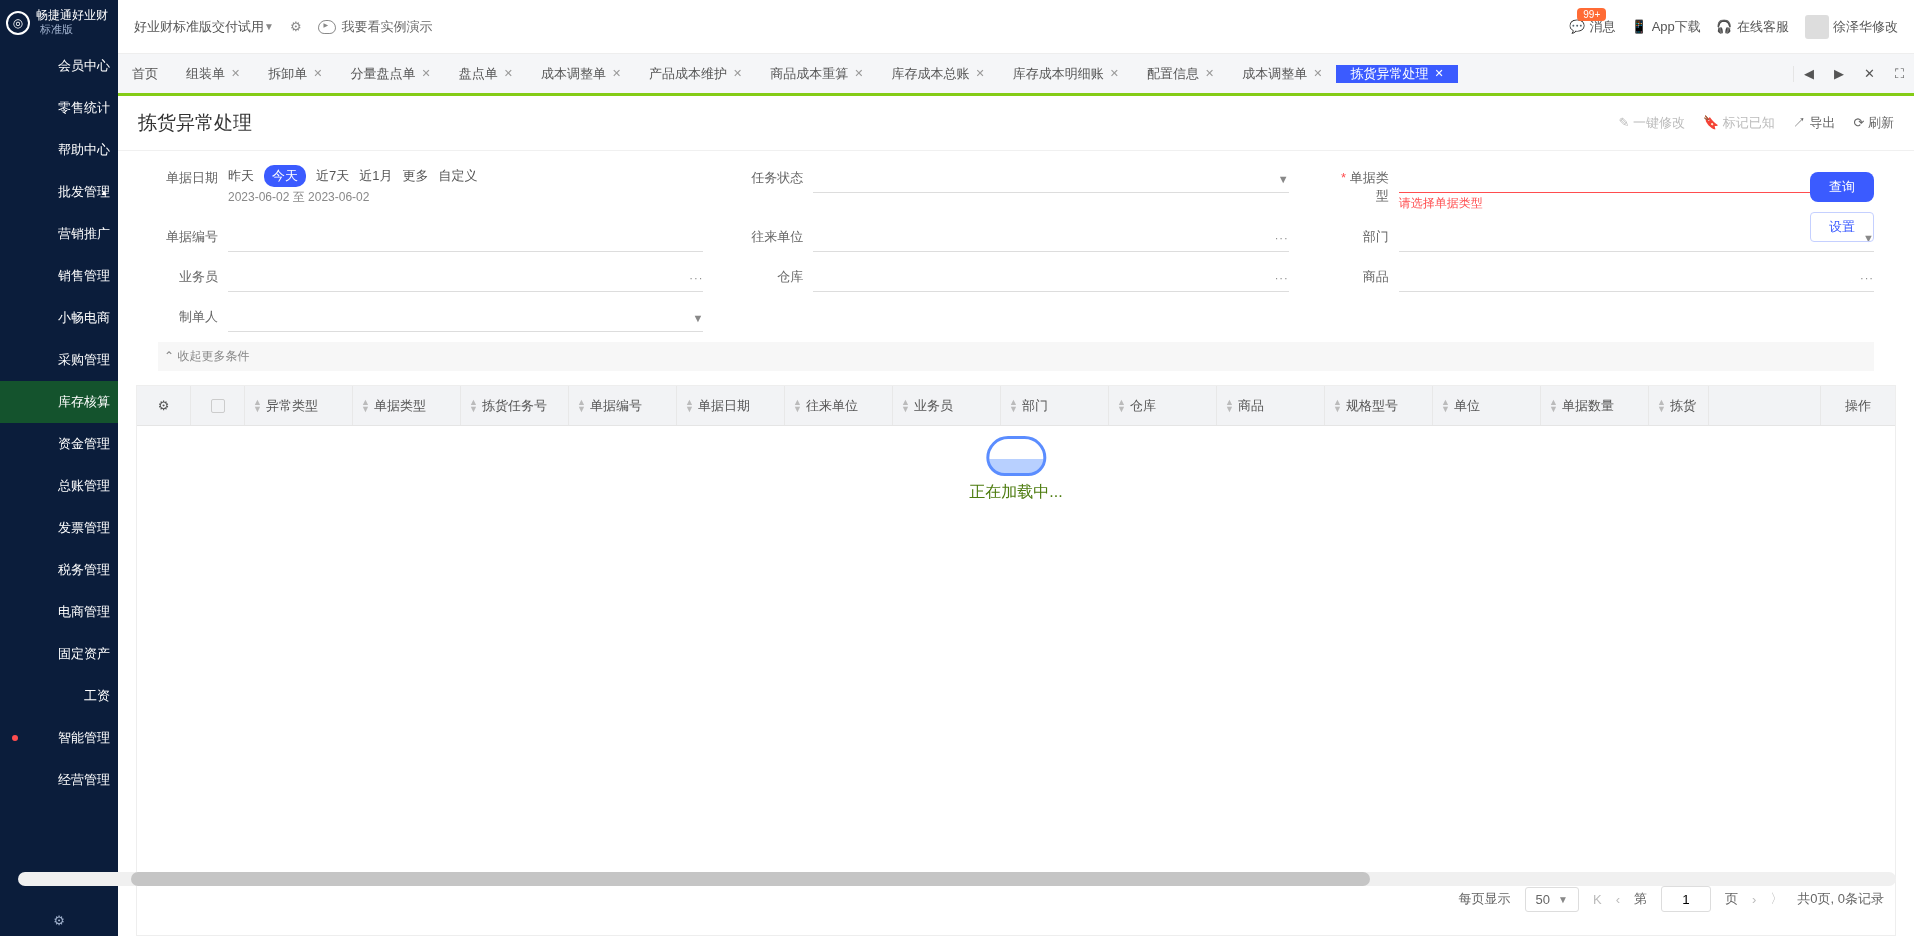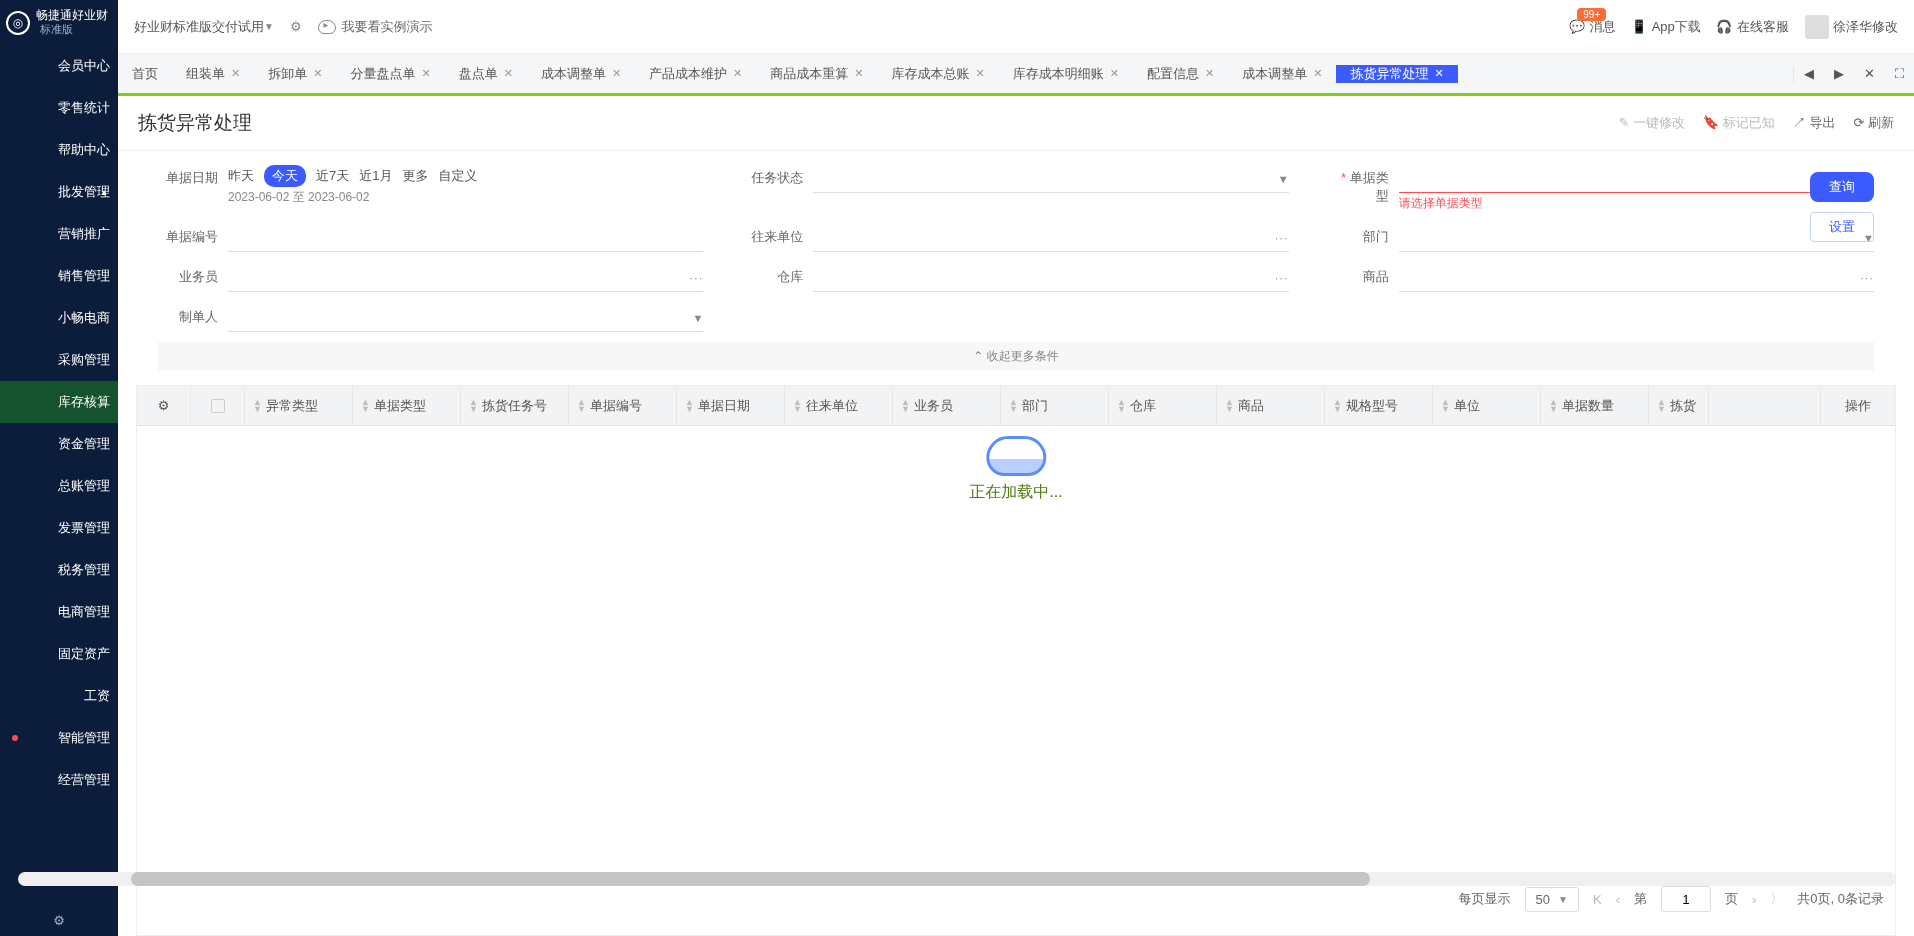--- a/index.html
+++ b/index.html
@@ -50,21 +50,21 @@
 .fld-suffix{position:absolute;right:0;color:#888;font-size:11px}
 .ellip{letter-spacing:1px}
 .err-msg{color:#ff4d4f;font-size:12px;margin-top:2px}
 .date-opts{display:flex;gap:10px;font-size:13px;color:#555;flex-wrap:wrap;align-items:center}
 .date-opts span{cursor:pointer}
 .date-opts .sel{background:#3b5bff;color:#fff;padding:2px 8px;border-radius:10px}
 .date-range{color:#888;font-size:12px;margin-top:2px}
 .filter-side{position:absolute;right:40px;top:172px;display:flex;flex-direction:column;gap:10px}
 .btn-pri{background:#3b5bff;color:#fff;padding:6px 18px;border-radius:8px;cursor:pointer;text-align:center}
 .btn-sec{color:#3b5bff;border:1px solid #c5d0ff;padding:5px 18px;border-radius:4px;cursor:pointer;text-align:center}
-.collapse{text-align:center;padding:6px;color:#888;font-size:12px;background:#f7f7f7;margin:10px 40px 0;cursor:pointer}
+.collapse{text-align:left;padding:6px;color:#888;font-size:12px;background:#f7f7f7;margin:10px 40px 0;cursor:pointer}
 .table-wrap{flex:1;margin:14px 18px 0;overflow:hidden;position:relative;border:1px solid #eee}
 .thead{display:flex;background:#f2f3f5;height:40px;align-items:center;border-bottom:1px solid #e5e5e5}
 .th{padding:0 8px;display:flex;align-items:center;gap:4px;color:#555;border-right:1px solid #e8e8e8;height:100%;white-space:nowrap}
 .sort{color:#bbb;font-size:9px;display:flex;flex-direction:column;line-height:7px}
 .th-op{margin-left:auto;border-left:1px solid #e8e8e8;border-right:none;padding:0 24px}
 .loading{position:absolute;top:50px;left:50%;transform:translateX(-50%);text-align:center}
 .load-ico{width:60px;height:40px;border:3px solid #5b8dff;border-radius:30px 30px 25px 25px;margin:0 auto 6px;background:linear-gradient(#fff 60%,#b8d0ff 60%)}
 .load-txt{color:#4d7c0f;font-size:16px}
 .hscroll{position:absolute;bottom:50px;left:18px;right:18px;height:14px;background:#f0f0f0;border-radius:7px}
 .hthumb{width:66%;height:100%;background:#c5c5c5;border-radius:7px;margin-left:6%}

